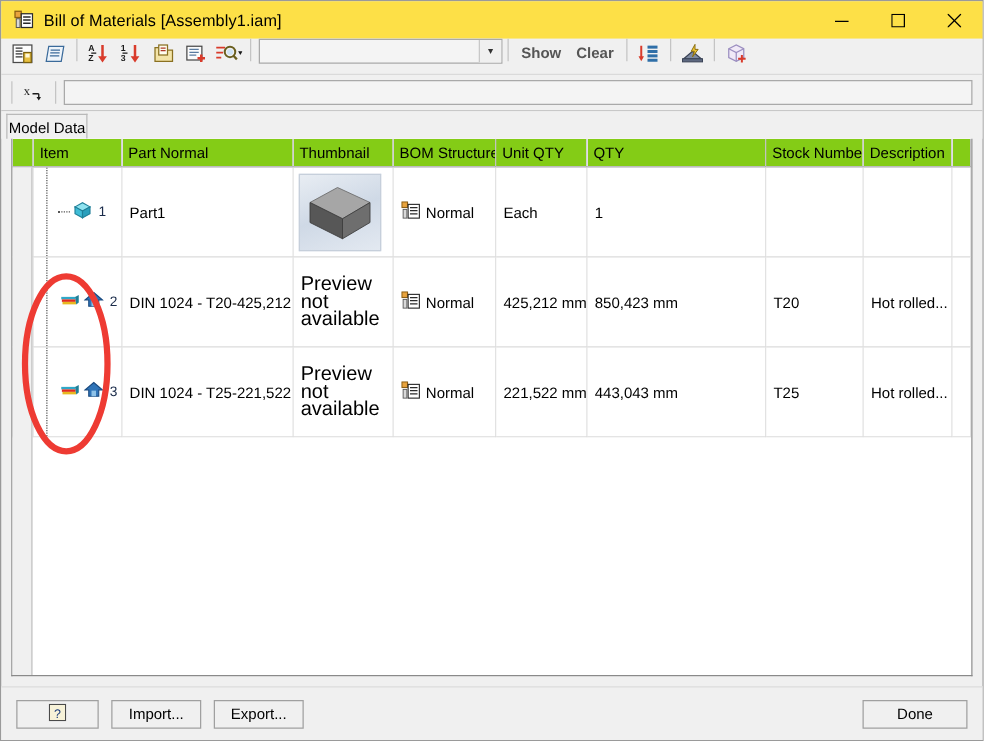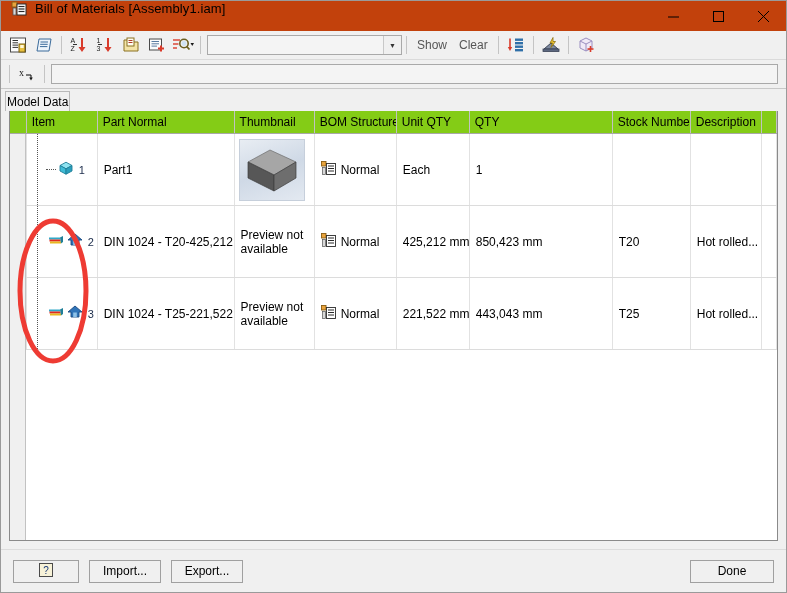--- a/index.html
+++ b/index.html
@@ -19,23 +19,23 @@
     box-sizing: border-box;
     border: 1px solid #9a9a9a;
     background: #f0f0f0;
     display: flex;
     flex-direction: column;
   }
 
   
   .titlebar {
     height: 30px;
-    background: #c2410c;
-    display: flex;
-    align-items: flex-start;
+    background: #fde047;
+    display: flex;
+    align-items: center;
     flex: 0 0 auto;
   }
   .title-icon {
     width: 16px; height: 16px;
     margin-left: 10px; margin-right: 8px;
     position: relative;
     flex: 0 0 auto;
   }
   .title-text {
     font-size: 13px;
@@ -53,24 +53,24 @@
     font-size: 13px;
     color: #000;
     cursor: default;
   }
 
   
   .toolbar {
     height: 28px;
     background: #f0f0f0;
     display: flex;
-    align-items: center;
     padding: 0 4px;
     border-bottom: 1px solid #dadada;
     flex: 0 0 auto;
+    font-weight: bold;
   }
   .toolbar2 {
     height: 28px;
     background: #f0f0f0;
     display: flex;
     align-items: center;
     padding: 0 4px;
     border-bottom: 1px solid #c8c8c8;
     flex: 0 0 auto;
   }
@@ -239,21 +239,21 @@
   .thumb-img {
     width: 66px; height: 62px;
     background: linear-gradient(160deg, #e8edf3 0%, #cfd9e6 50%, #e3e9f1 100%);
     border: 1px solid #c6cfdb;
     box-sizing: border-box;
     position: relative;
     overflow: hidden;
   }
   .preview-na {
     color: #000;
-    font-size: 12px;
+    font-size: 16px;
     line-height: 14px;
     white-space: normal;
   }
   .bomcell { display: flex; align-items: center; gap: 5px; }
   .selector-tri {
     width: 0; height: 0;
     border-left: 6px solid #000;
     border-top: 4px solid transparent;
     border-bottom: 4px solid transparent;
   }

